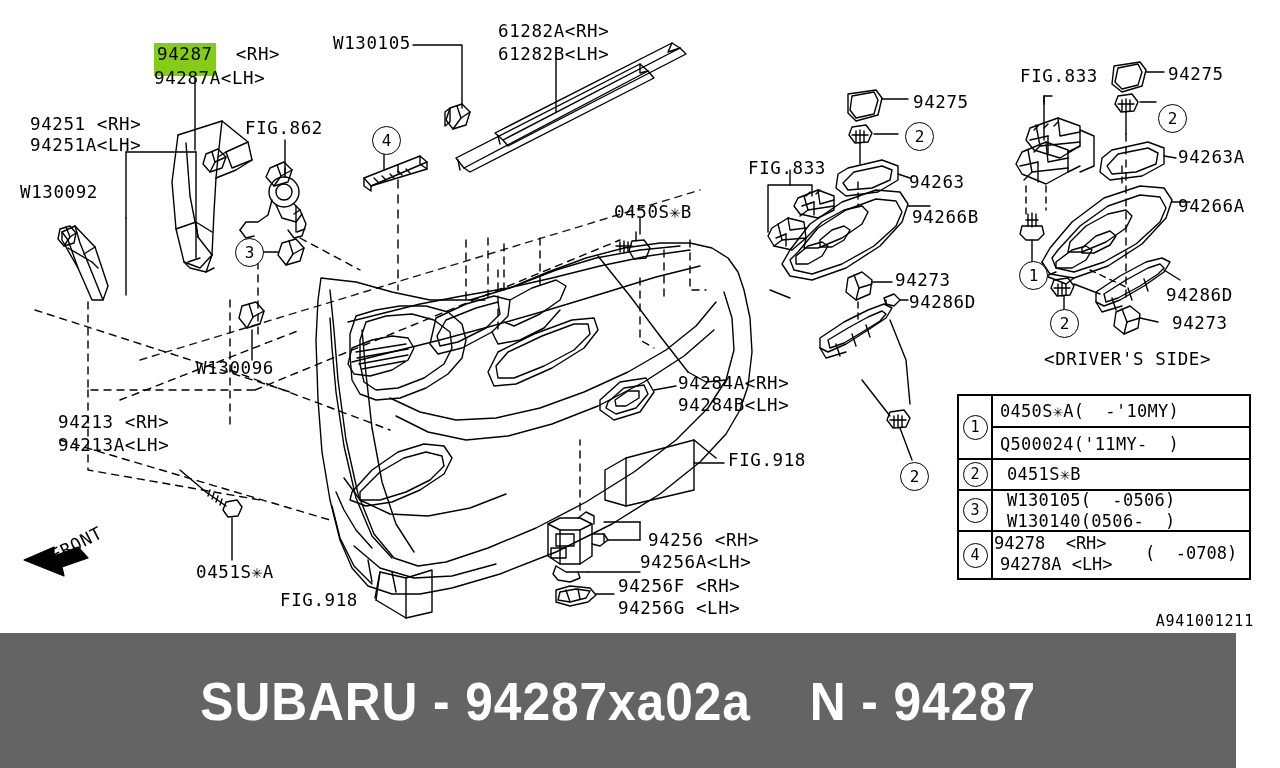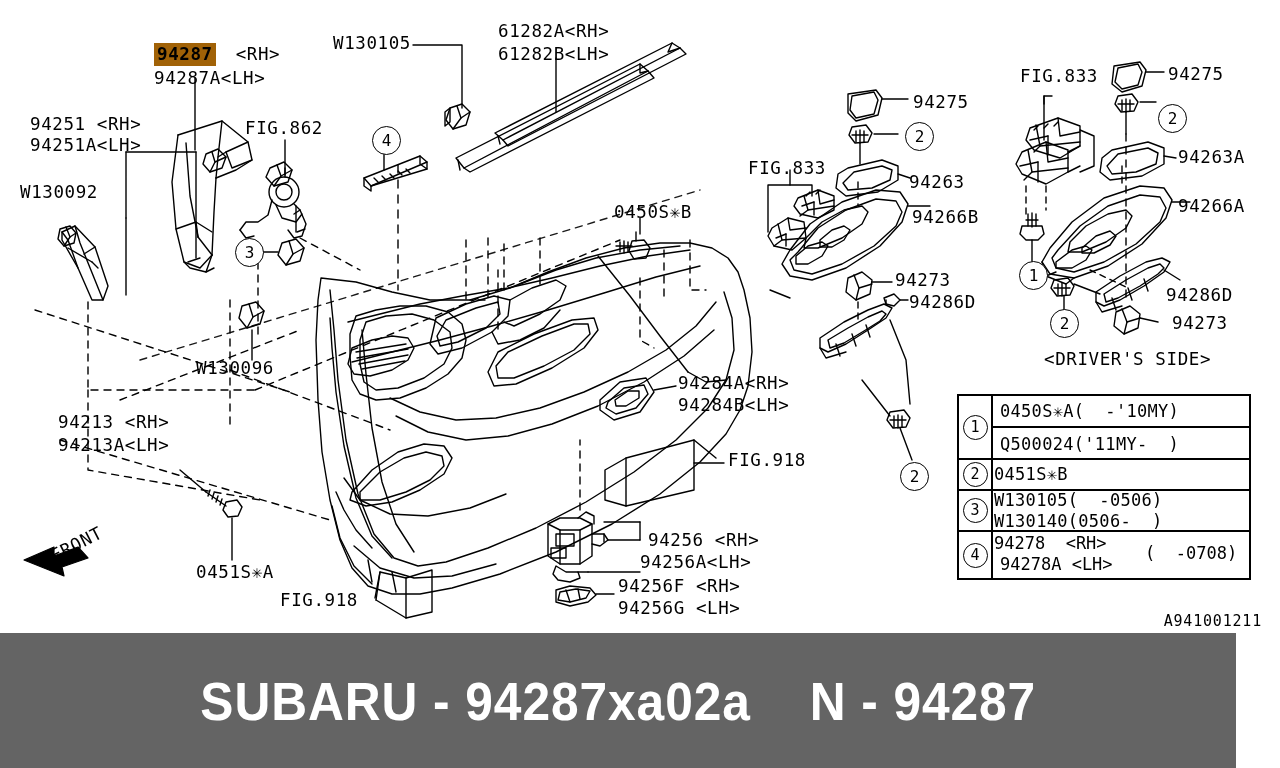--- a/index.html
+++ b/index.html
@@ -25,24 +25,23 @@
     position: absolute;
     font-family: "DejaVu Sans Mono", "Liberation Mono", monospace;
     font-size: 17.5px;
     letter-spacing: 0.6px;
     color: #000;
     white-space: pre;
     line-height: 20px;
   }
 
   .hl {
-    background: #a16207;
-    padding: 1px 3px 2px 3px;
+    background: #84cc16;
+    padding: 1px 3px 12px 3px;
     margin-left: -3px;
-    font-weight: bold;
   }
 
   
   .legend {
     position: absolute;
     left: 957px; top: 394px;
     width: 294px; height: 186px;
     border: 2px solid #000;
     box-sizing: border-box;
     display: flex;
@@ -79,31 +78,31 @@
     border-bottom: 2px solid #000;
     display: flex; align-items: center;
     padding-left: 7px;
     font-size: 17px; white-space: pre;
     letter-spacing: 0.3px;
   }
   .sub.last { border-bottom: none; }
   .txtcell {
     height: 100%;
     display: flex; flex-direction: column; justify-content: center;
-    padding-left: 1px;
+    padding-left: 14px;
     font-size: 17px; white-space: pre; letter-spacing: 0.3px;
     line-height: 21px;
   }
   .stack4 { position: relative; height: 100%; }
   .stack4 .a { position: absolute; left: 1px; top: 1px; font-size: 17px; white-space: pre; }
   .stack4 .b { position: absolute; left: 7px; top: 22px; font-size: 17px; white-space: pre; }
   .stack4 .c { position: absolute; left: 152px; top: 11px; font-size: 17px; white-space: pre; }
 
   .drawno {
-    position: absolute; right: 18px; top: 612px;
+    position: absolute; right: 26px; top: 612px;
     font-size: 15px; letter-spacing: 0.8px; color: #000;
     font-family: "DejaVu Sans Mono", "Liberation Mono", monospace;
   }
 
   .footer {
     position: absolute; left: 0; top: 633px;
     width: 1236px; height: 135px;
     background: #646464;
     display: flex; align-items: center; justify-content: center;
   }

